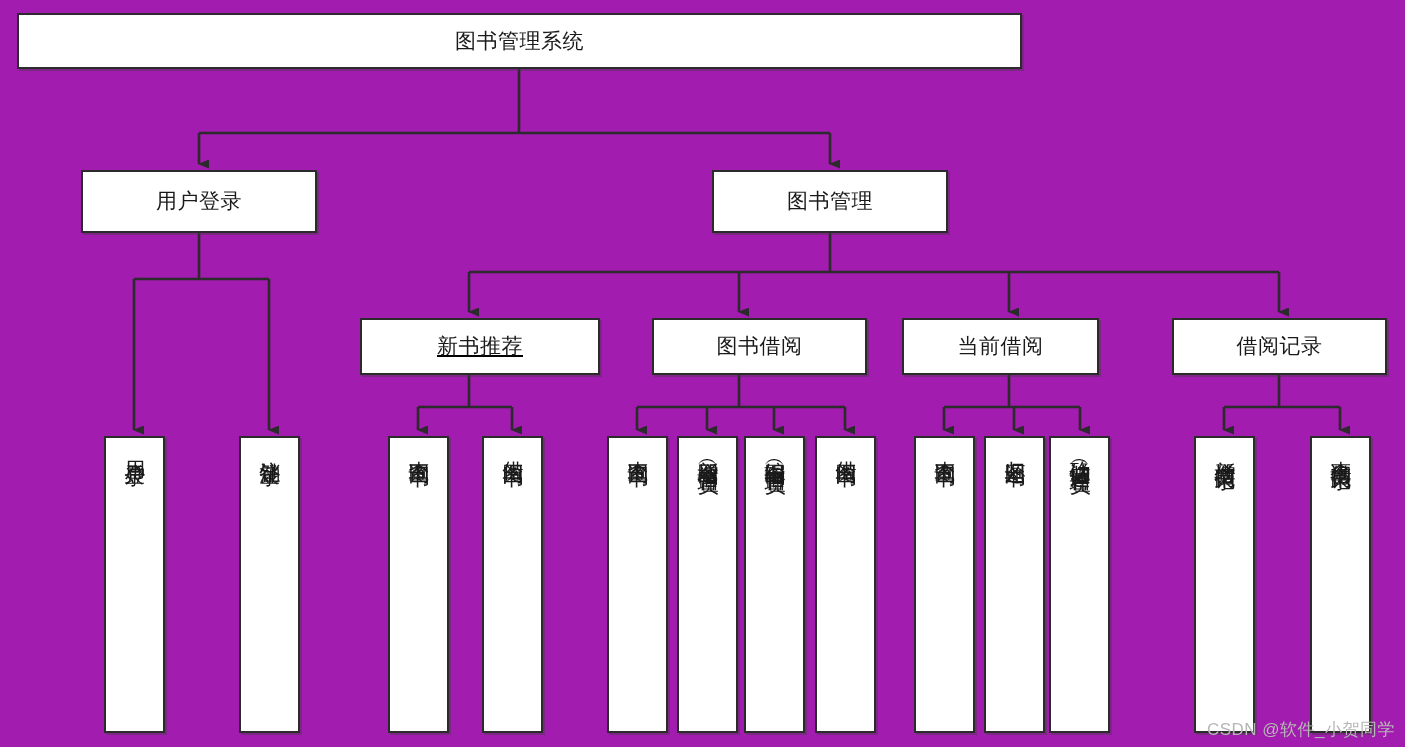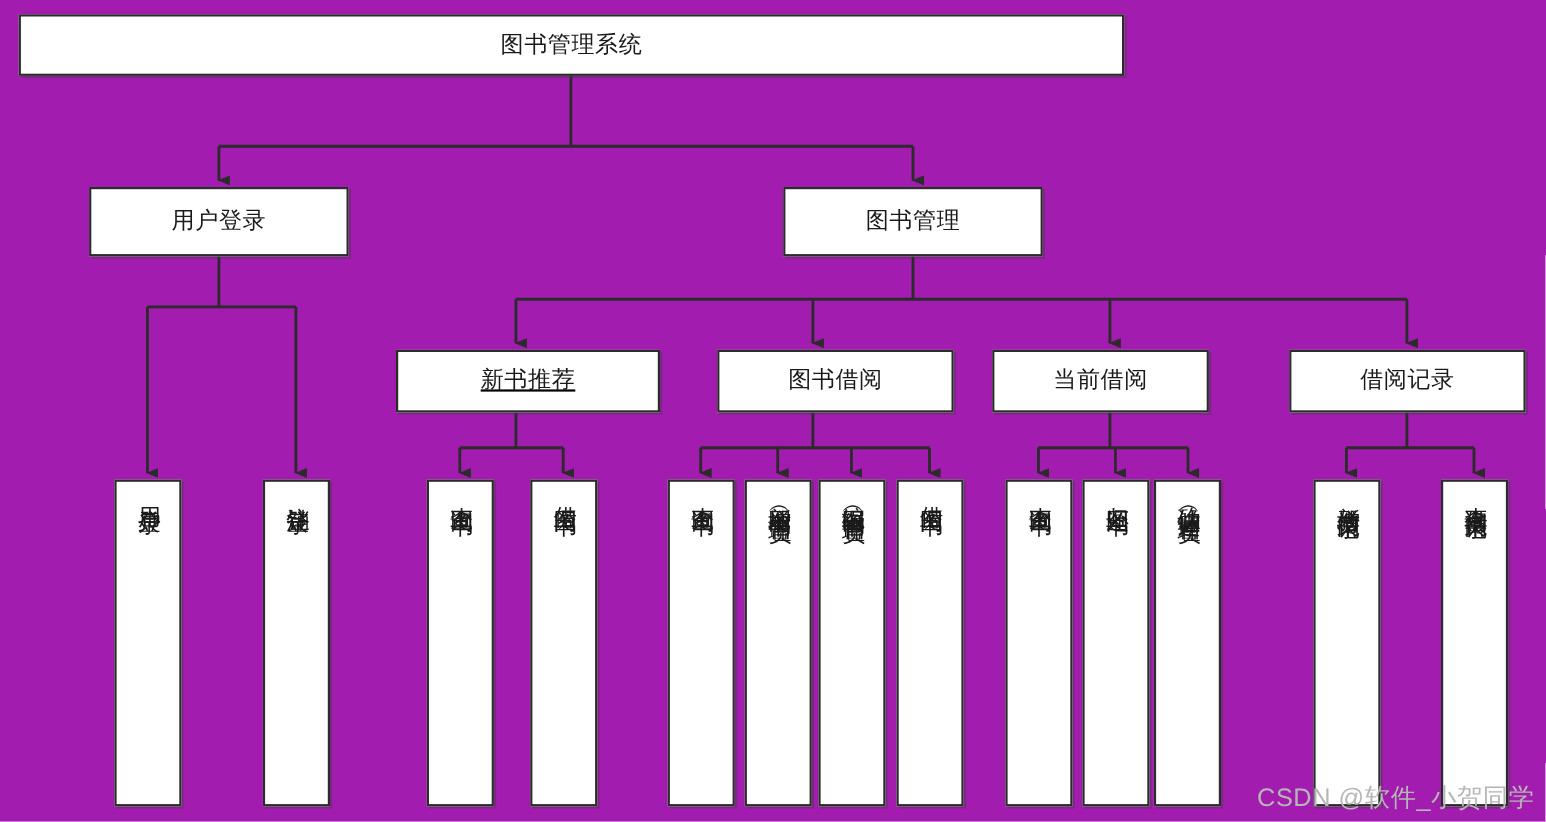--- a/index.html
+++ b/index.html
@@ -53,21 +53,21 @@
     text-orientation: upright;
     white-space: nowrap;
     letter-spacing: 2px;
     font-size: 21px;
   }
   #watermark {
     position: absolute;
     right: 10px;
     bottom: 6px;
     color: #b6b6b6;
-    font-size: 23px;
+    font-size: 17px;
     letter-spacing: 0.5px;
     white-space: nowrap;
     user-select: none;
   }
 </style>
 </head>
 <body>
 
 <div id="diagram-root">
 

